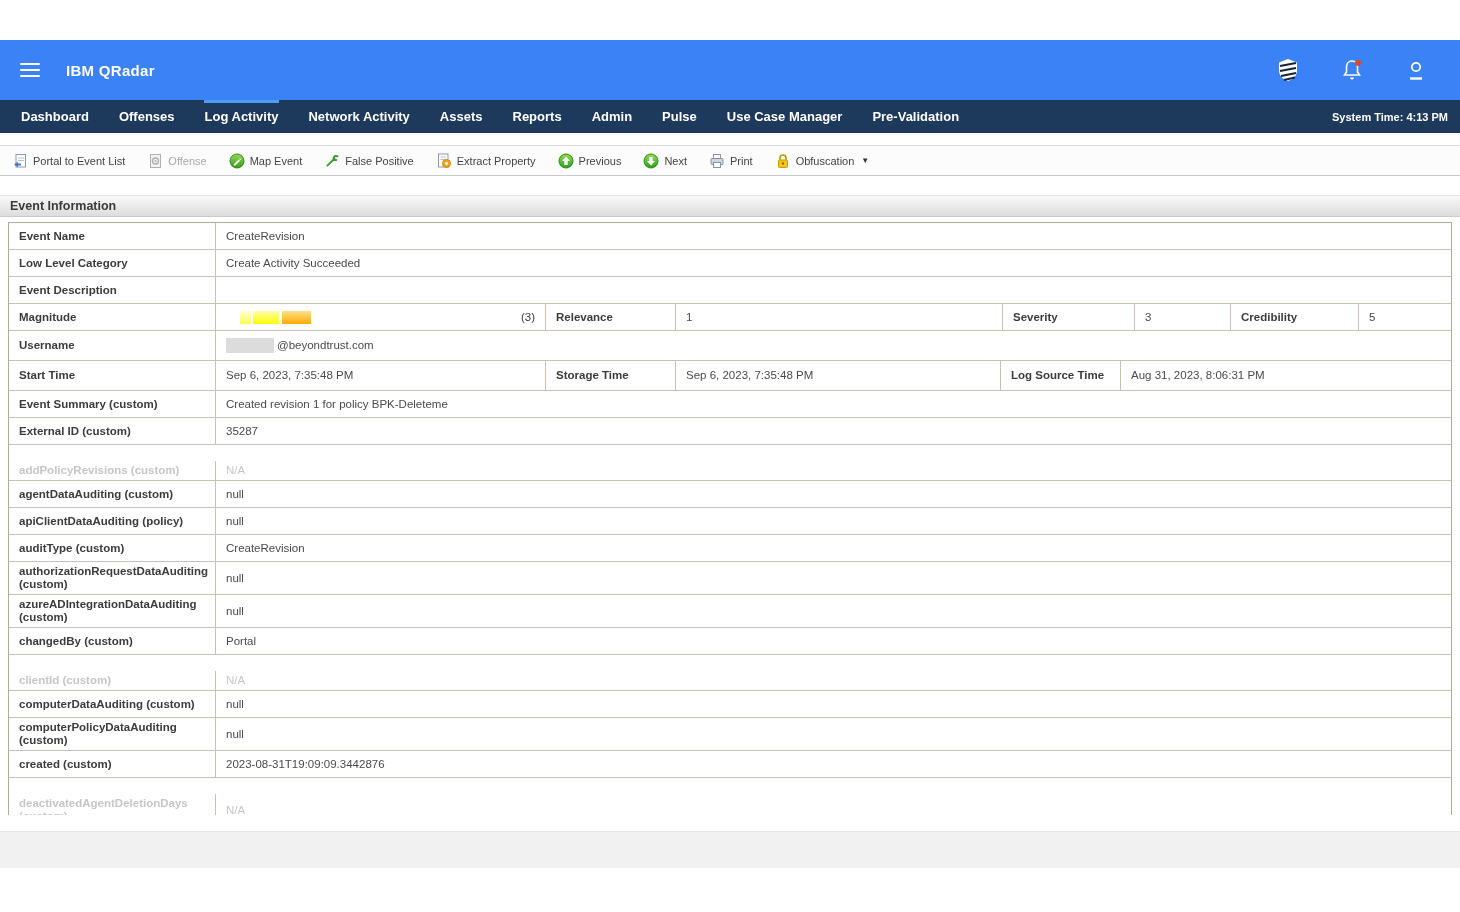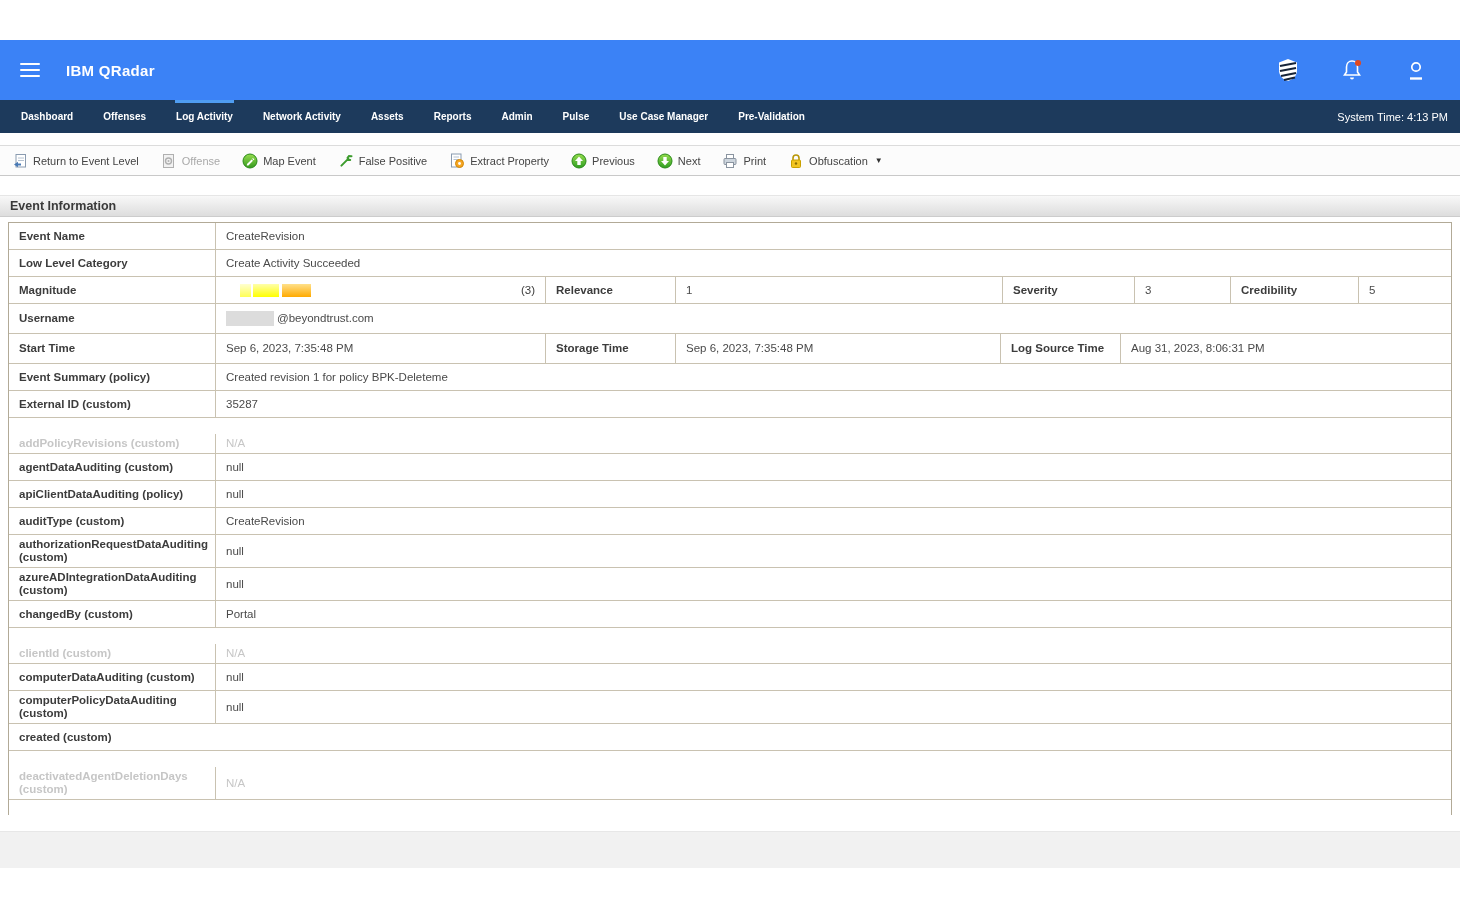--- a/index.html
+++ b/index.html
@@ -13,25 +13,25 @@
   .hamburger { margin-left: 20px; width: 20px; cursor: pointer; }
   .hamburger div { height: 2px; background: #fff; margin: 4px 0; border-radius: 1px; }
   .app-title { color: #fff; font-size: 15px; font-weight: bold; margin-left: 26px; letter-spacing: .3px; }
   .header-right { margin-left: auto; display: flex; align-items: center; gap: 40px; margin-right: 32px; }
   .h-icon { width: 24px; height: 24px; cursor: pointer; position: relative; display:flex; align-items:center; justify-content:center; }
 
   
   .nav-bar { position: absolute; top: 100px; left: 0; right: 0; height: 33px;
     background: #1d3a5c; display: flex; align-items: stretch; padding: 0 6px; }
   .nav-tab { position: relative; display: flex; align-items: center; padding: 0 15px;
-    color: #fff; font-size: 10px; font-weight: bold; cursor: pointer; white-space: nowrap; }
+    color: #fff; font-size: 13px; font-weight: bold; cursor: pointer; white-space: nowrap; }
   .nav-tab.active::before { content: ""; position: absolute; top: 0; left: 14px; right: 14px;
     height: 3px; background: #4f9df2; }
   .system-time { margin-left: auto; display: flex; align-items: center; color: #fff;
-    font-size: 11px; font-weight: normal; padding-right: 6px; white-space: nowrap; }
+    font-size: 11px; font-weight: bold; padding-right: 6px; white-space: nowrap; }
 
   
   .toolbar { position: absolute; top: 145px; left: 0; right: 0; height: 31px;
     background: #fcfcfc; border-top: 1px solid #dcdcdc; border-bottom: 1px solid #c9c9c9;
     display: flex; align-items: center; padding: 0 12px; gap: 22px; }
   .tb-btn { display: flex; align-items: center; gap: 5px; font-size: 11px; color: #444; cursor: pointer; white-space: nowrap; }
   .tb-btn.disabled { color: #a9a9a9; cursor: default; }
   .tb-icon { width: 16px; height: 16px; display: inline-flex; align-items: center; justify-content: center; }
   .caret { font-size: 8px; color: #333; margin-left: 2px; }
 
@@ -124,21 +124,21 @@
   <div class="toolbar">
       <div class="tb-btn">
         <span class="tb-icon">
           <svg width="15" height="16" viewBox="0 0 15 16">
             <rect x="3" y="1.5" width="9.5" height="12.5" fill="#fff" stroke="#8a9bb0"></rect>
             <line x1="5" y1="5" x2="11" y2="5" stroke="#b6c2d0"></line>
             <line x1="5" y1="7.5" x2="11" y2="7.5" stroke="#b6c2d0"></line>
             <path d="M1 11.5 L5 8.8 V10.4 H8 V12.6 H5 V14.2 Z" fill="#4a7ab5"></path>
           </svg>
         </span>
-        <span>Return to Event Level</span>
+        <span>Portal to Event List</span>
       </div>
       <div class="tb-btn disabled">
         <span class="tb-icon">
           <svg width="15" height="16" viewBox="0 0 15 16">
             <rect x="2.5" y="1.5" width="10" height="13" fill="#f2f2f2" stroke="#b0b0b0"></rect>
             <circle cx="7.5" cy="8" r="3" fill="none" stroke="#b0b0b0" stroke-width="1.4"></circle>
             <circle cx="7.5" cy="8" r="1" fill="#b0b0b0"></circle>
           </svg>
         </span>
         <span>Offense</span>
@@ -247,20 +247,28 @@
       </div>
       <div class="t-row">
         <div class="t-cell lbl" style="width: 207px;">
           <span>Low Level Category</span>
         </div>
         <div class="t-cell val" style="flex: 1 1 0%;">
           <span>Create Activity Succeeded</span>
         </div>
       </div>
       <div class="t-row">
+        <div class="t-cell lbl" style="width: 207px;">
+          <span>Event Description</span>
+        </div>
+        <div class="t-cell val" style="flex: 1 1 0%;">
+          <span></span>
+        </div>
+      </div>
+      <div class="t-row">
         <div class="t-cell lbl" style="width: 207px; text-align: right;">
           <span>Magnitude</span>
         </div>
         <div class="t-cell val" style="width: 330px; flex-shrink: 0;">
           <span class="mag-wrap">
             <span class="mag-bar">
               <span class="s1"></span>
               <span class="s2"></span>
               <span class="s3"></span>
             </span>
@@ -310,21 +318,21 @@
         </div>
         <div class="t-cell lbl" style="width: 120px;">
           <span>Log Source Time</span>
         </div>
         <div class="t-cell val" style="flex: 1 1 0%;">
           <span>Aug 31, 2023, 8:06:31 PM</span>
         </div>
       </div>
       <div class="t-row">
         <div class="t-cell lbl" style="width: 207px;">
-          <span>Event Summary (policy)</span>
+          <span>Event Summary (custom)</span>
         </div>
         <div class="t-cell val" style="flex: 1 1 0%;">
           <span>Created revision 1 for policy BPK-Deleteme</span>
         </div>
       </div>
       <div class="t-row">
         <div class="t-cell lbl" style="width: 207px;">
           <span>External ID (custom)</span>
         </div>
         <div class="t-cell val" style="flex: 1 1 0%;">
@@ -408,20 +416,23 @@
           <span>computerPolicyDataAuditing (custom)</span>
         </div>
         <div class="t-cell val" style="flex: 1 1 0%;">
           <span>null</span>
         </div>
       </div>
       <div class="t-row">
         <div class="t-cell lbl" style="width: 207px;">
           <span>created (custom)</span>
         </div>
+        <div class="t-cell val" style="flex: 1 1 0%;">
+          <span>2023-08-31T19:09:09.3442876</span>
+        </div>
       </div>
       <div class="t-row muted">
         <div class="t-cell lbl" style="width: 207px;">
           <span>deactivatedAgentDeletionDays (custom)</span>
         </div>
         <div class="t-cell val" style="flex: 1 1 0%;">
           <span>N/A</span>
         </div>
       </div>
       <div class="t-row muted">

